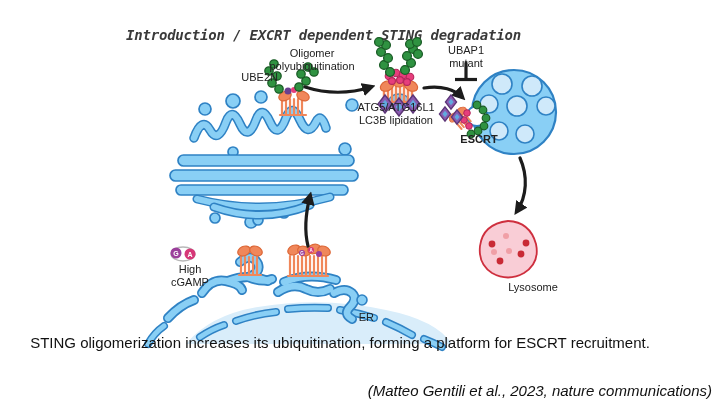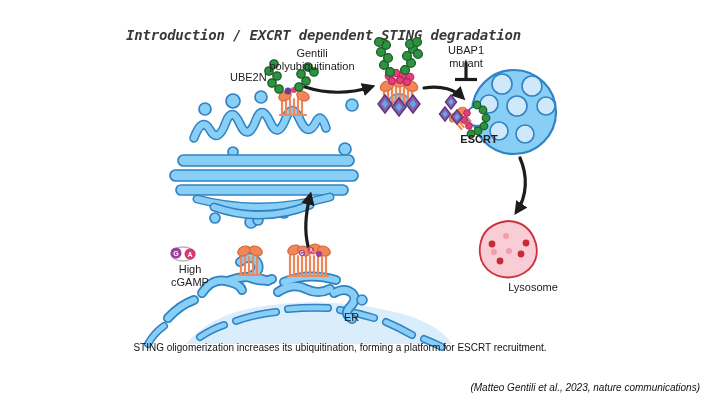--- a/index.html
+++ b/index.html
@@ -15,26 +15,26 @@
   }
   html,body{margin:0;padding:0;background:#fff;}
   .stage{position:relative;width:720px;height:405px;background:#fff;overflow:hidden;
          font-family:"Liberation Sans",sans-serif;}
   .stage svg{position:absolute;left:0;top:0;}
   .title{position:absolute;left:0;top:7px;width:647px;text-align:center;
          font-family:"DejaVu Sans Mono",monospace;font-style:italic;font-weight:700;
          font-size:14px;color:var(--title_gray);letter-spacing:-0.2px;margin-top:20px;}
   .lbl{position:absolute;font-size:11px;line-height:13px;color:var(--text_black);
        text-align:center;white-space:pre-line;}
-  .lbl.left{text-align:left;}
+  .lbl.left{text-align:right;}
   .lbl.bold{font-weight:bold;}
-  .caption{position:absolute;left:0;top:342px;width:680px;text-align:center;
-           font-size:10px;color:#111;}
-  .attribution{position:absolute;right:20px;top:382px;width:420px;text-align:right;
-           font-size:10px;font-style:italic;color:#111;}
+  .caption{position:absolute;left:0;top:334px;width:680px;text-align:center;
+           font-size:15px;color:#111;}
+  .attribution{position:absolute;right:8px;top:382px;width:420px;text-align:right;
+           font-size:15px;font-style:italic;color:#111;}
 </style>
 </head>
 <body>
 
 <div class="stage">
 
   <div class="title">Introduction / EXCRT dependent STING degradation</div>
 
   <svg width="720" height="405" viewBox="0 0 720 405">
     <defs>
@@ -318,24 +318,26 @@
     <g>
       <ellipse cx="183" cy="254" rx="12" ry="7" fill="none" stroke="#B8B8B8" stroke-width="1.4"></ellipse>
       <circle cx="176" cy="253" r="5.5" fill="var(--cgamp_g_purple)"></circle>
       <circle cx="190" cy="254" r="5.5" fill="var(--cgamp_a_pink)"></circle>
       <text x="176" y="255.6" font-size="7" font-weight="bold" fill="#fff" text-anchor="middle">G</text>
       <text x="190" y="256.6" font-size="7" font-weight="bold" fill="#fff" text-anchor="middle">A</text>
     </g>
   </svg>
 
   <div class="lbl left" style="left:230px;top:71px;width:48px;">UBE2N</div>
-  <div class="lbl" style="left:242px;top:47px;width:140px;">Gentili
+  <div class="lbl" style="left:242px;top:47px;width:140px;">Oligomer
 polyubiquitination</div>
   <div class="lbl" style="left:430px;top:36px;width:72px;margin-top:8px;">UBAP1
 mutant</div>
+  <div class="lbl" style="left:330px;top:101px;width:132px;">ATG5/ATG16L1
+LC3B lipidation</div>
   <div class="lbl bold" style="left:444px;top:133px;width:70px;">ESCRT</div>
   <div class="lbl" style="left:150px;top:221px;width:80px;margin-top:42px;">High
 cGAMP</div>
   <div class="lbl left" style="left:344px;top:311px;width:30px;">ER</div>
   <div class="lbl" style="left:483px;top:281px;width:100px;">Lysosome</div>
 
   <div class="caption">STING oligomerization increases its ubiquitination, forming a platform for ESCRT recruitment.</div>
   <div class="attribution">(Matteo Gentili et al., 2023, nature communications)</div>
 </div>
 

